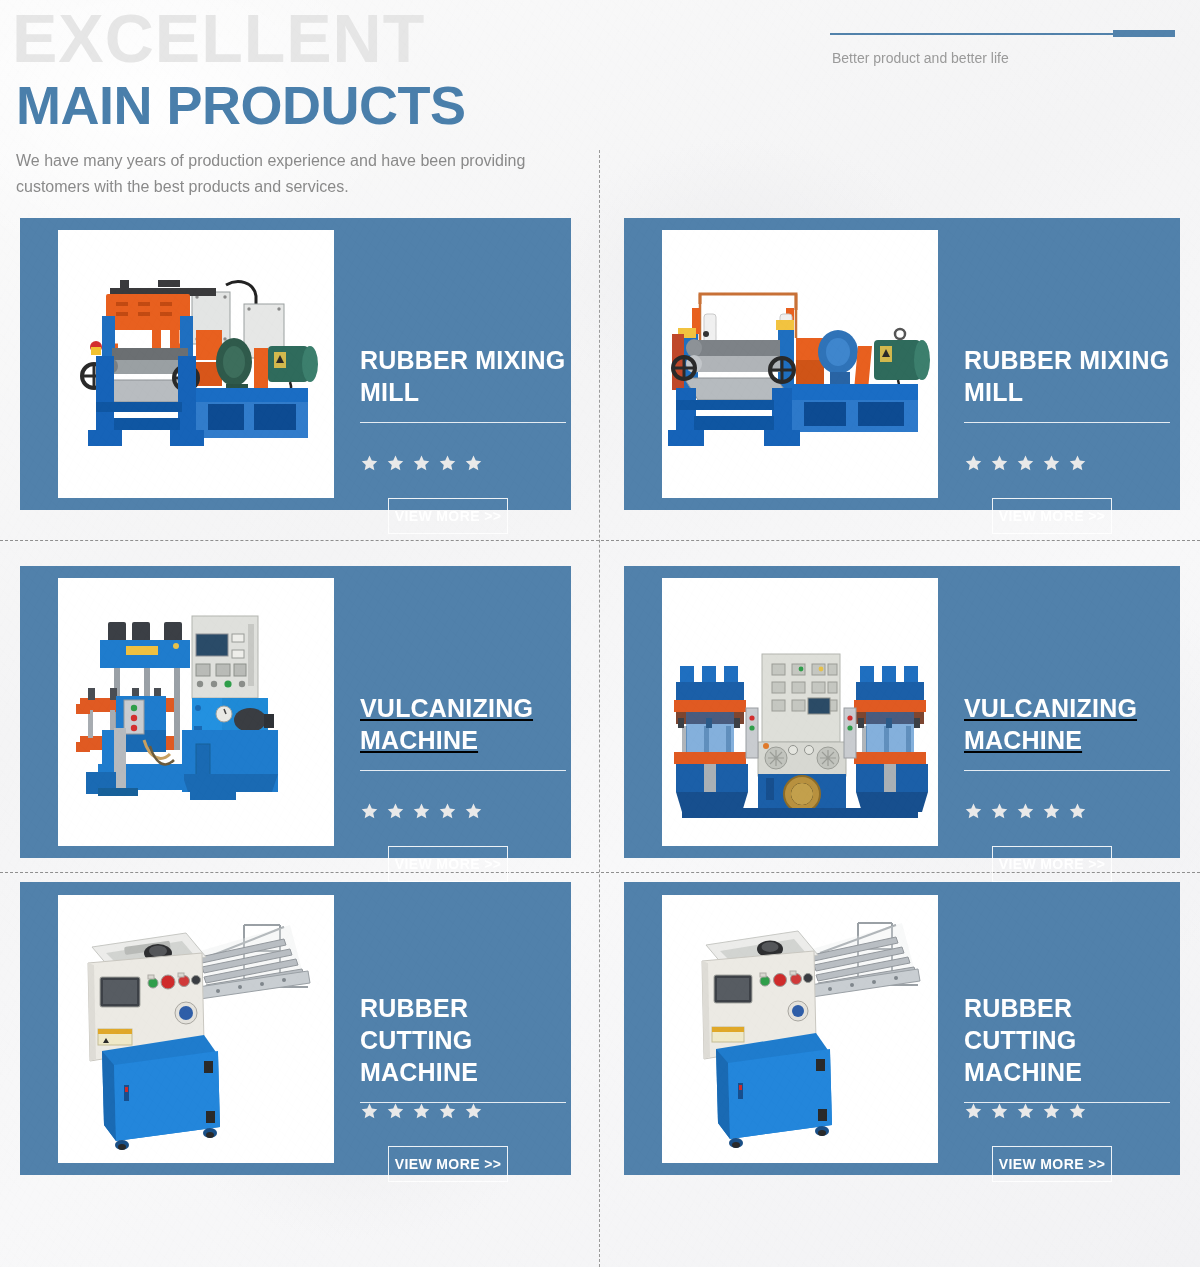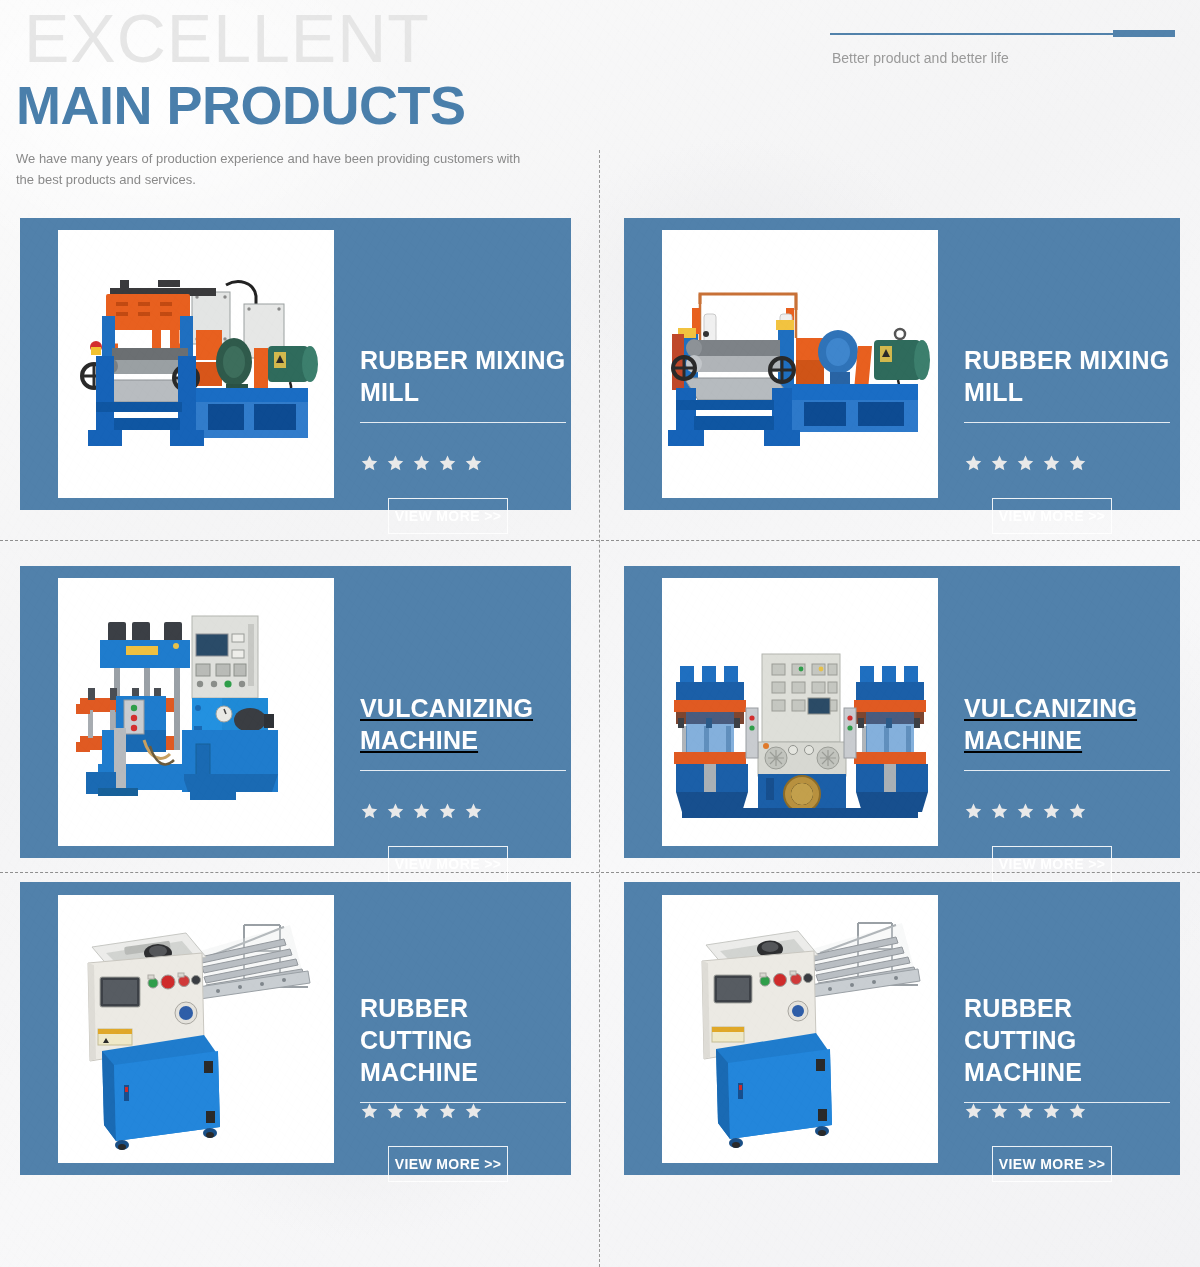--- a/index.html
+++ b/index.html
@@ -27,34 +27,34 @@
     opacity: .45;
     background-image:
       repeating-linear-gradient(118deg, rgba(0,0,0,0.012) 0 1px, rgba(0,0,0,0) 1px 7px),
       repeating-linear-gradient(42deg, rgba(0,0,0,0.010) 0 1px, rgba(0,0,0,0) 1px 9px);
   }
 
   
   .header { position: absolute; left: 0; top: 0; width: 1200px; height: 210px; }
 
   .ghost-title {
-    position: absolute; left: 24px; top: 4px;
-    font-size: 68px; font-weight: 400; letter-spacing: 1px;
+    position: absolute; left: 12px; top: 4px;
+    font-size: 68px; font-weight: 700; letter-spacing: 1px;
     color: #e6e6e6; line-height: 1;
     user-select: none;
   }
   .main-title {
     position: absolute; left: 16px; top: 78px;
     font-size: 54px; font-weight: 700; letter-spacing: -0.5px;
     color: #4a7fab; line-height: 1;
   }
   .subtitle {
     position: absolute; left: 16px; top: 148px;
     width: 520px;
-    font-size: 13px; color: #8a8a8a; line-height: 1.65;
+    font-size: 16px; color: #8a8a8a; line-height: 1.65;
   }
 
   .tagline-wrap { position: absolute; right: 20px; top: 30px; width: 350px; }
   .rule-row { position: relative; height: 7px; width: 345px; }
   .rule-thin {
     position: absolute; left: 0; top: 3px; width: 283px; height: 2px;
     background: #5282ab;
   }
   .rule-thick {
     position: absolute; left: 283px; top: 0; width: 62px; height: 7px;

